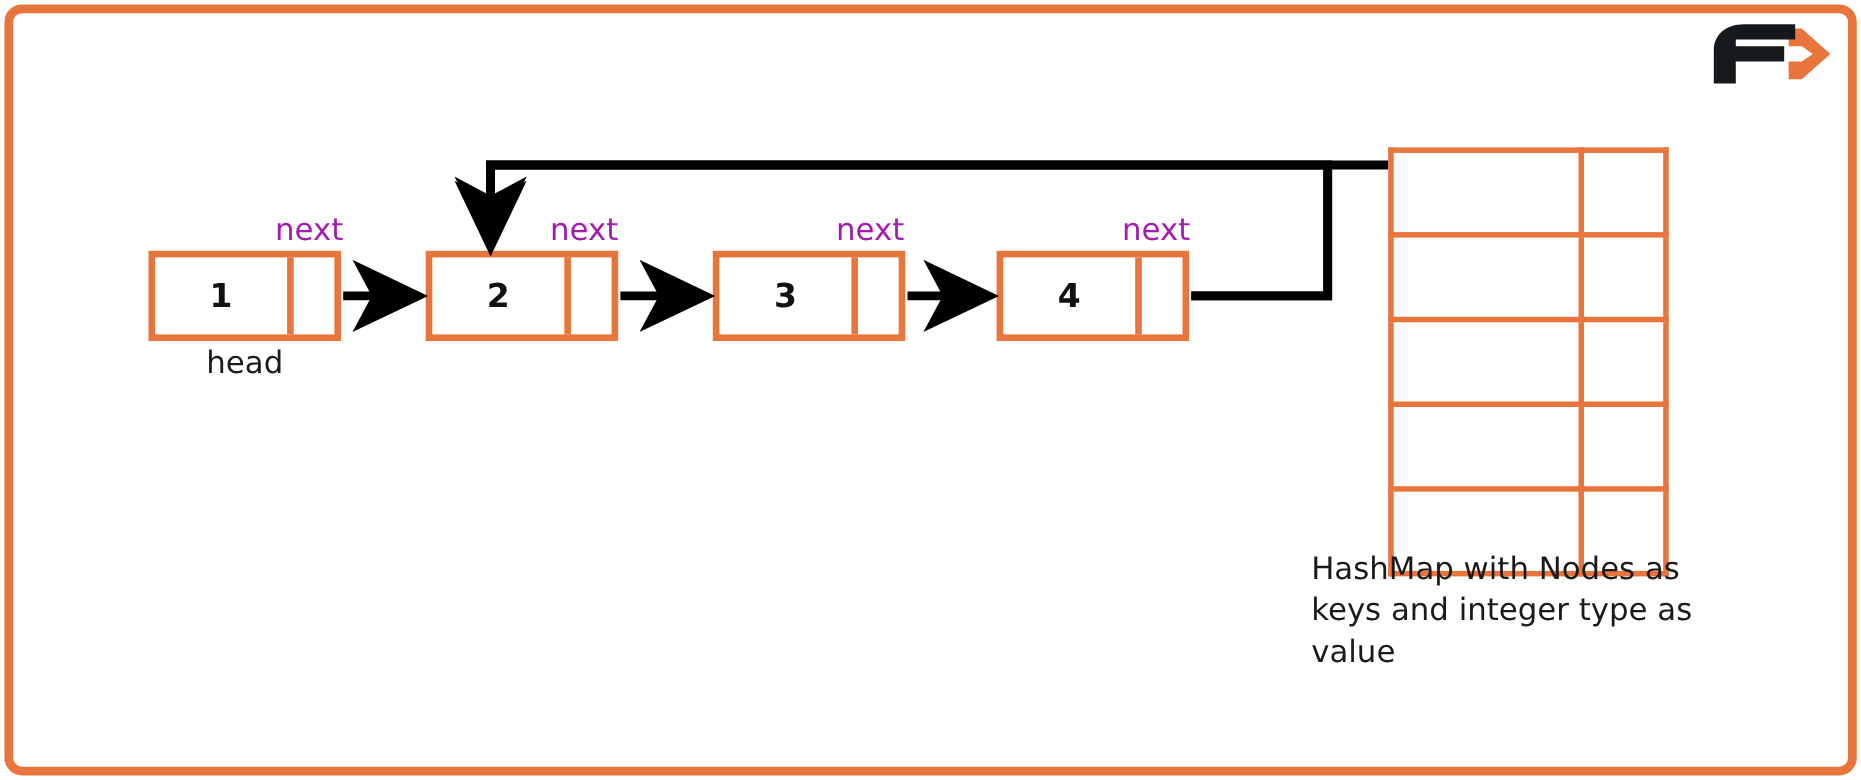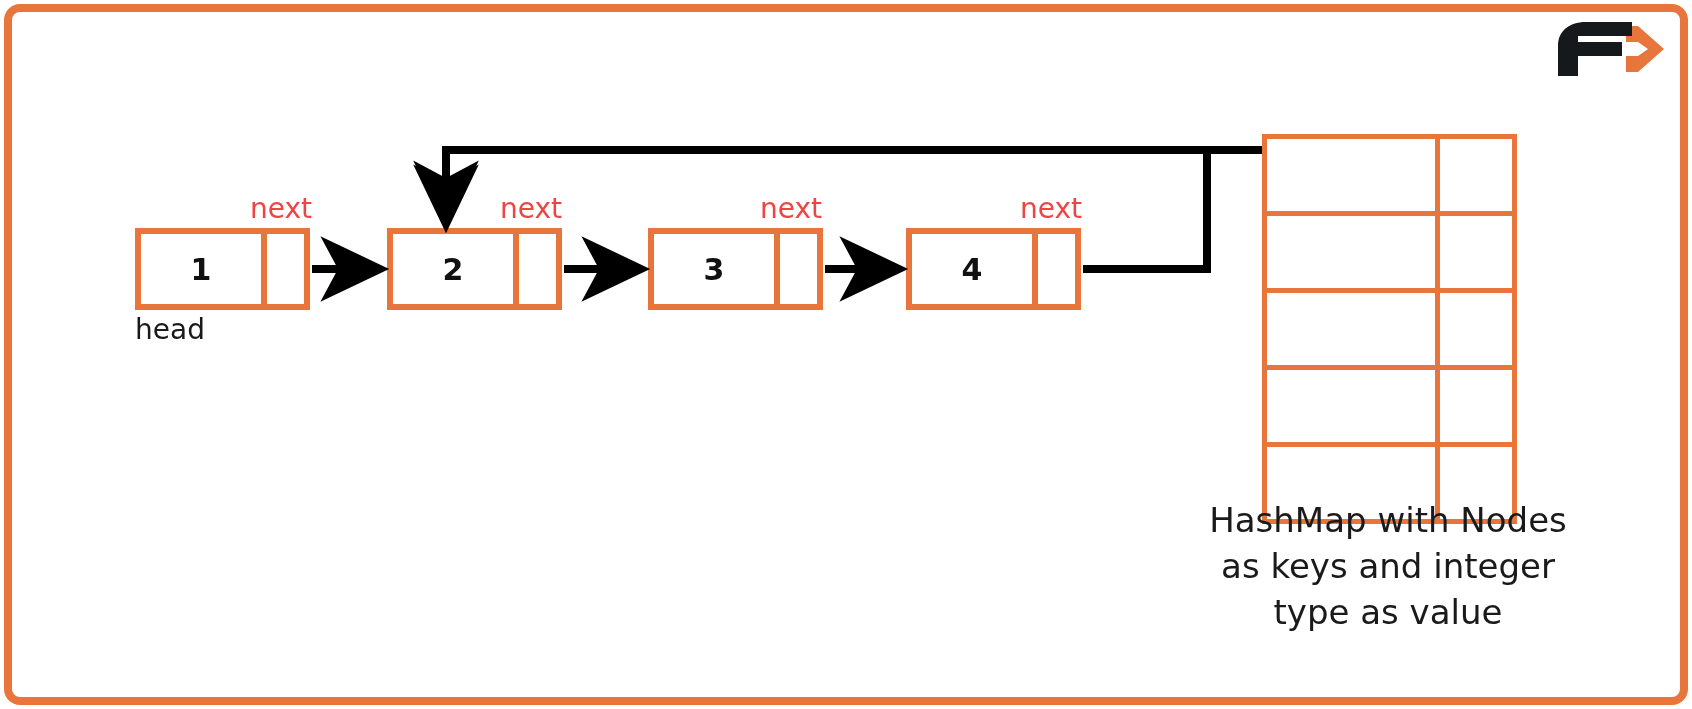--- a/index.html
+++ b/index.html
@@ -57,29 +57,29 @@
     font-weight: 700;
     color: #111111;
   }
   .node .next-cell {
     flex: 1 1 auto;
     min-width: 50px;
   }
   .next-label {
     position: absolute;
     font-size: 28px;
-    color: #ef4444;
+    color: #a21caf;
     white-space: nowrap;
     line-height: 1;
   }
   .ptr-label {
     position: absolute;
     font-size: 28px;
     color: #1a1a1a;
-    text-align: left;
+    text-align: center;
     line-height: 1.2;
     white-space: nowrap;
   }
   
   #arrows {
     position: absolute;
     left: 0;
     top: 0;
     width: 1692px;
     height: 709px;
@@ -92,23 +92,22 @@
     background: #ffffff;
   }
   #hashmap td {
     border: 5px solid #E8753C;
     padding: 0;
   }
   .hm-key { width: 168px; height: 72px; }
   .hm-val { width: 72px; height: 72px; }
   #hashmap-caption {
     position: absolute;
-    font-size: 34px;
+    font-size: 28px;
     color: #1a1a1a;
-    text-align: center;
     line-height: 1.35;
   }
 </style>
 </head>
 <body>
 
 <div id="stage">
 
   <div id="frame"></div>
 

